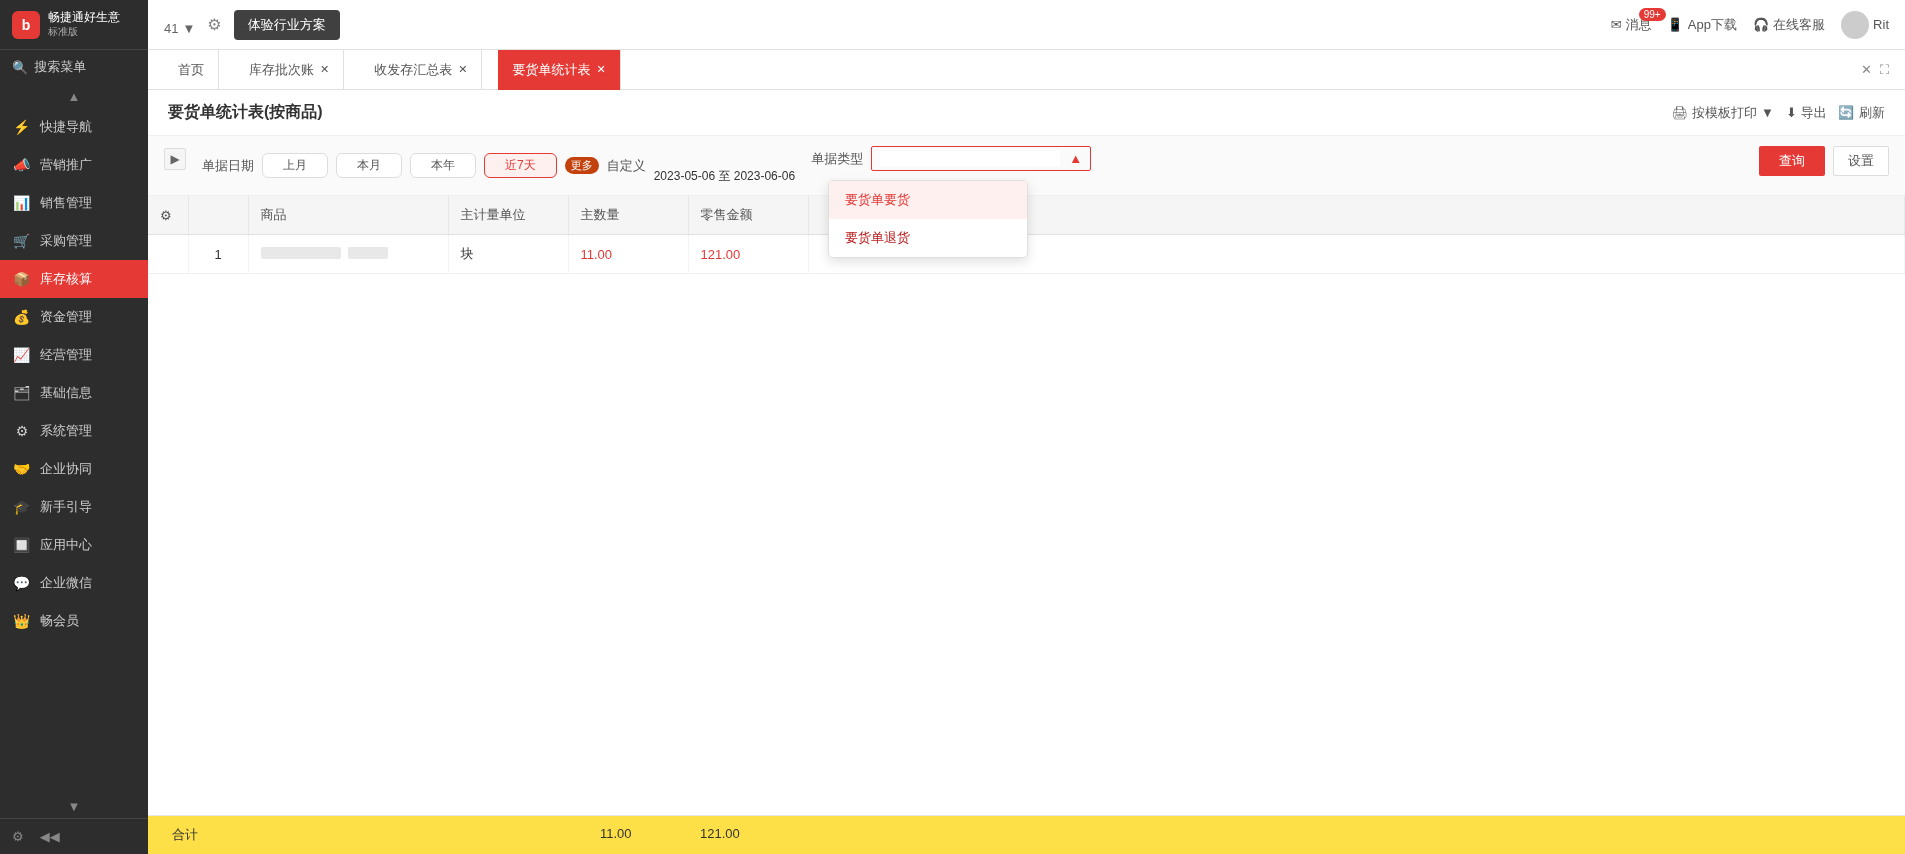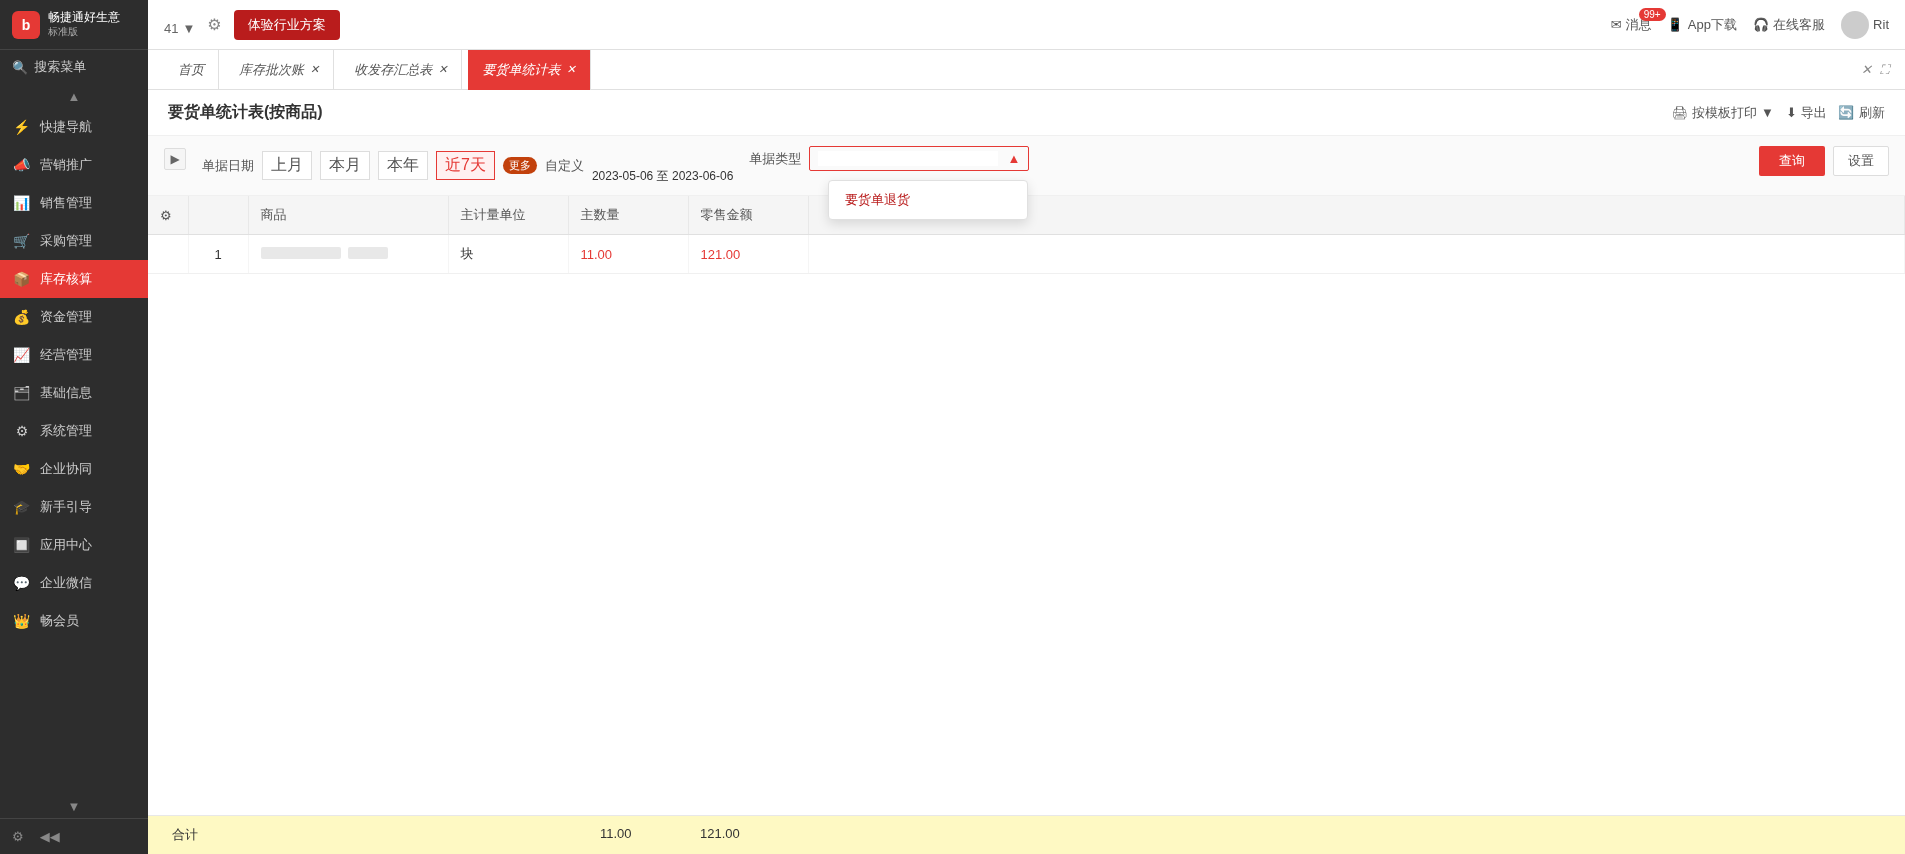--- a/index.html
+++ b/index.html
@@ -102,39 +102,38 @@
       display: flex; align-items: center; gap: 4px;
       color: #555; font-size: 13px; cursor: pointer;
       position: relative;
     }
     .badge-count {
       background: #e53935; color: white;
       border-radius: 10px; padding: 1px 5px; font-size: 10px;
       position: absolute; top: -8px; right: -14px;
     }
     .topbar-trial-btn {
-      background: #b91c1c; color: white;
+      background: #404040; color: white;
       border: none; border-radius: 4px;
       padding: 6px 14px; font-size: 13px;
       cursor: pointer;
     }
     .gear-icon {
       color: #888; cursor: pointer; font-size: 16px;
     }
 
     
     .tabs-bar {
       background: white;
       display: flex;
       align-items: center;
       padding: 0 16px;
       border-bottom: 1px solid #e0e0e0;
       height: 40px;
-      gap: 6px;
-      font-style: italic;
+      gap: 16px;
     }
     .tab {
       display: flex; align-items: center;
       padding: 0 14px;
       height: 40px;
       cursor: pointer;
       color: #555;
       font-size: 13px;
       border-right: 1px solid #e0e0e0;
       gap: 6px;
@@ -178,22 +177,22 @@
     .filter-expand-btn {
       background: #f5f5f5; border: 1px solid #ddd; border-radius: 2px;
       width: 22px; height: 22px;
       display: flex; align-items: center; justify-content: center;
       cursor: pointer; color: #666; font-size: 12px; margin-top: 2px;
       flex-shrink: 0;
     }
     .filter-group { display: flex; align-items: center; gap: 8px; flex-wrap: wrap; }
     .filter-label { color: #555; font-size: 13px; white-space: nowrap; }
     .date-btn {
-      padding: 3px 8px; border: 1px solid #ddd; border-radius: 0;
-      background: white; cursor: pointer; font-size: 16px; color: #555;
+      padding: 3px 20px; border: 1px solid #ddd; border-radius: 6px;
+      background: white; cursor: pointer; font-size: 12px; color: #555;
     }
     .date-btn.active { background: #fff0f0; border-color: #e53935; color: #e53935; }
     .date-badge {
       background: #c2410c; color: white; border-radius: 10px;
       padding: 1px 6px; font-size: 11px; cursor: pointer;
     }
     .date-range { color: #333; font-size: 12px; margin-top: 2px; }
 
     .filter-type-group { display: flex; align-items: center; gap: 8px; justify-content: space-between; }
     .filter-type-label { color: #555; font-size: 13px; white-space: nowrap; }
@@ -261,21 +260,21 @@
       border-right: 1px solid #f5f5f5;
       white-space: nowrap;
     }
     .th-settings { width: 40px; text-align: center; }
     .td-num { text-align: center; color: #888; }
     .td-link { color: #e53935; cursor: pointer; text-decoration: none; }
     .td-placeholder { background: #e8e8e8; height: 12px; border-radius: 2px; display: inline-block; }
 
     
     .table-footer {
-      background: #fef9c3;
+      background: #fde047;
       display: flex;
       padding: 10px 12px;
       font-size: 13px;
       color: #333;
       border-top: 1px solid #e8e8e8;
       position: absolute;
       bottom: 0; left: 0; right: 0;
     }
     .footer-label { width: 440px; padding-left: 12px; }
     .footer-val1 { width: 100px; text-align: left; }
@@ -477,20 +476,21 @@
       </div>
 
 
       <div class="filter-action-btns">
         <button class="btn-query">查询</button>
         <button class="btn-settings">设置</button>
       </div>
     </div>
 
     <div class="dropdown-menu">
+      <div class="dropdown-item selected">要货单要货</div>
       <div class="dropdown-item">要货单退货</div>
     </div>
 
     <div class="table-wrapper">
       <table class="data-table">
         <thead>
           <tr>
             <th class="th-settings">⚙</th>
             <th style="width:60px;"></th>
             <th style="width:200px;">商品</th>

